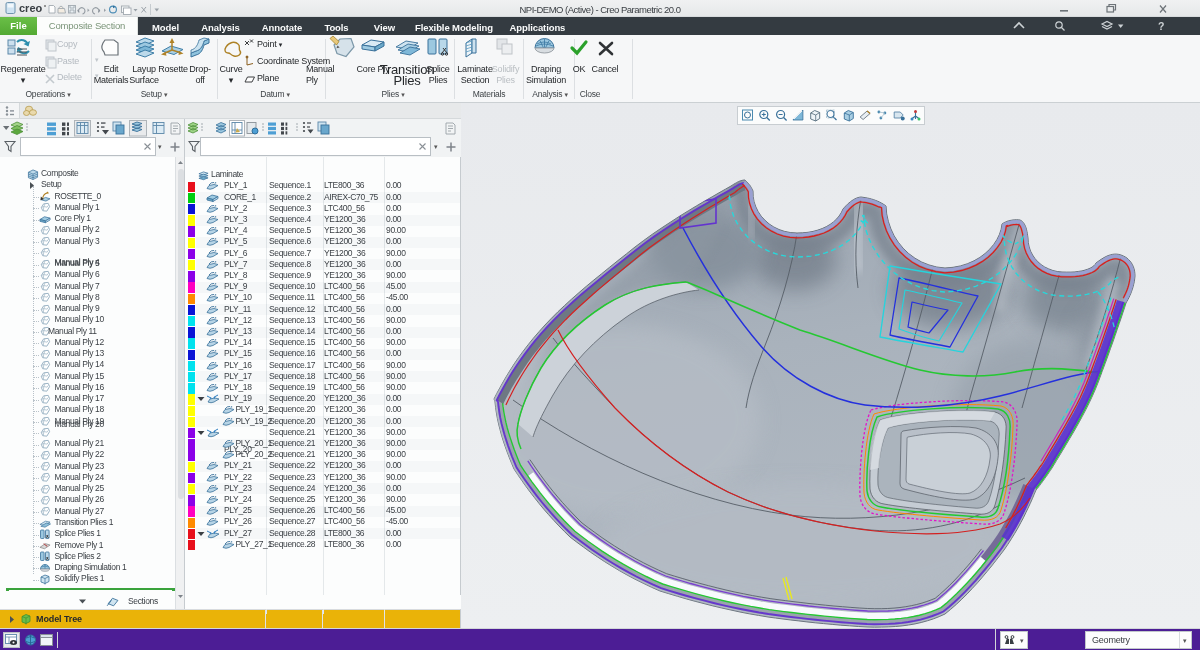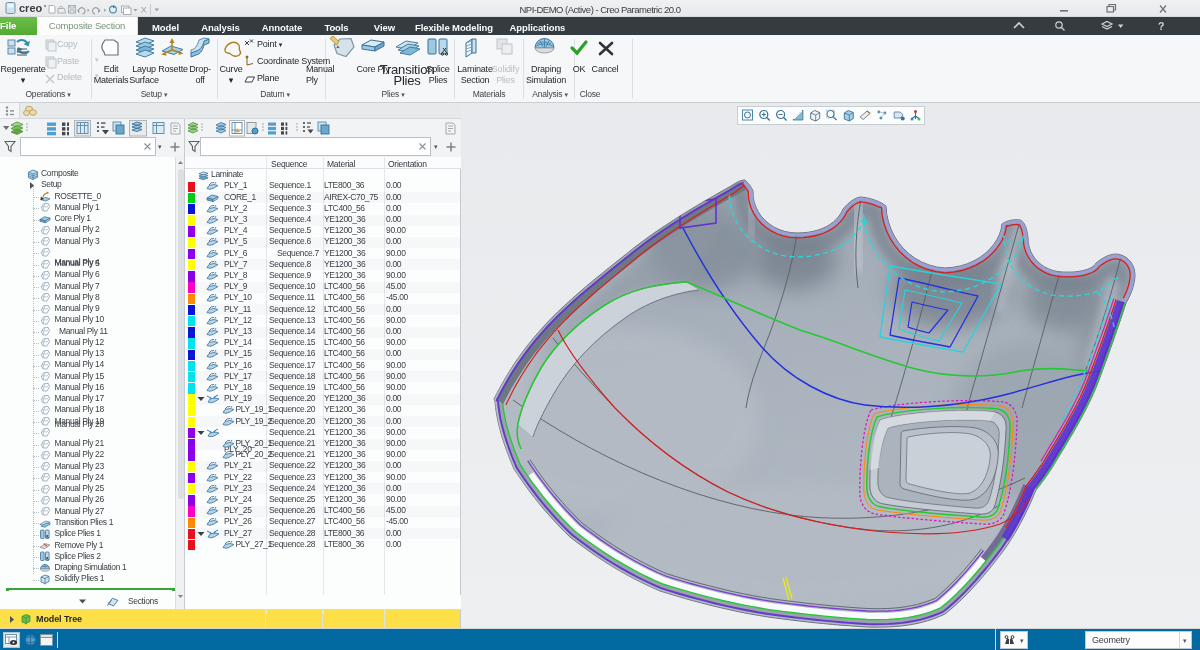--- a/index.html
+++ b/index.html
@@ -50,21 +50,21 @@
    <rect x="10" y="8" width="8" height="1.6" fill="#6d7378"></rect>
    <g stroke="#6d7378" fill="none" stroke-width="1.2">
      <rect x="57" y="4.5" width="6.5" height="5.5"></rect>
         <path d="M59 4.5 v-2 h6.5 v5.5 h-2"></path>
      <path d="M110 3.5 l6 7 m0-7 l-6 7"></path>
    </g>
  </svg>
 </div>
 
 <div class="a" style="left:0;top:17px;width:1200px;height:18px;background:#f7f8f8">
- <div class="a" style="left:0;top:0;width:37px;height:18px;background:linear-gradient(#6abf47,#53a933);color:#fff;font-size:9.5px;font-weight:bold;line-height:18px">File</div>
+ <div class="a" style="left:0;top:0;width:37px;height:18px;background:linear-gradient(#6abf47,#53a933);color:#fff;font-size:9.5px;font-weight:bold;text-align:center;line-height:18px">File</div>
  <div class="a" style="left:37px;top:0;width:101px;height:18px;background:#fcfdfc;border-right:1px solid #e0e3e0;text-align:center;line-height:18px;font-size:9.5px;letter-spacing:-0.2px;color:#7a9478">Composite Section</div>
  <div class="a" style="left:138px;top:0;width:1062px;height:18px;background:#343b41">
       <div class="a" style="left:-42.5px;top:4.5px;width:140px;text-align:center;font-size:9.5px;letter-spacing:-0.1px;font-weight:bold;color:#fafbfb">Model</div>
       <div class="a" style="left:12.5px;top:4.5px;width:140px;text-align:center;font-size:9.5px;letter-spacing:-0.1px;font-weight:bold;color:#fafbfb">Analysis</div>
       <div class="a" style="left:74.0px;top:4.5px;width:140px;text-align:center;font-size:9.5px;letter-spacing:-0.1px;font-weight:bold;color:#fafbfb">Annotate</div>
       <div class="a" style="left:128.5px;top:4.5px;width:140px;text-align:center;font-size:9.5px;letter-spacing:-0.1px;font-weight:bold;color:#fafbfb">Tools</div>
       <div class="a" style="left:176.4px;top:4.5px;width:140px;text-align:center;font-size:9.5px;letter-spacing:-0.1px;font-weight:bold;color:#fafbfb">View</div>
       <div class="a" style="left:246.0px;top:4.5px;width:140px;text-align:center;font-size:9.5px;letter-spacing:-0.1px;font-weight:bold;color:#fafbfb">Flexible Modeling</div>
       <div class="a" style="left:329.4px;top:4.5px;width:140px;text-align:center;font-size:9.5px;letter-spacing:-0.1px;font-weight:bold;color:#fafbfb">Applications</div>
   <svg class="a" style="left:872px;top:3px" width="200" height="12" viewBox="0 0 200 12">
@@ -464,21 +464,21 @@
 <div class="t" style="left:54.5px;top:303.2px">Manual Ply 9</div>
 <div class="a" style="left:33px;top:320.8px;width:6px;height:1px;border-top:1px dotted #b9c2c9"></div>
 <svg class="a" style="left:39px;top:314.9px" width="12" height="11">
     <use href="#i-ply" width="12" height="11"></use>
   </svg>
 <div class="t" style="left:54.5px;top:314.4px">Manual Ply 10</div>
 <div class="a" style="left:33px;top:332.0px;width:6px;height:1px;border-top:1px dotted #b9c2c9"></div>
 <svg class="a" style="left:39px;top:326.2px" width="12" height="11">
     <use href="#i-ply" width="12" height="11"></use>
   </svg>
-<div class="t" style="left:59px;top:325.7px">Manual Ply 11</div>
+<div class="t" style="left:48px;top:325.7px">Manual Ply 11</div>
 <div class="a" style="left:33px;top:343.2px;width:6px;height:1px;border-top:1px dotted #b9c2c9"></div>
 <svg class="a" style="left:39px;top:337.4px" width="12" height="11">
     <use href="#i-ply" width="12" height="11"></use>
   </svg>
 <div class="t" style="left:54.5px;top:336.9px">Manual Ply 12</div>
 <div class="a" style="left:33px;top:354.5px;width:6px;height:1px;border-top:1px dotted #b9c2c9"></div>
 <svg class="a" style="left:39px;top:348.7px" width="12" height="11">
     <use href="#i-ply" width="12" height="11"></use>
   </svg>
 <div class="t" style="left:54.5px;top:348.2px">Manual Ply 13</div>
@@ -602,21 +602,21 @@
       </svg>
     </div>
   <div class="a" style="left:1px;top:436px;width:7px;height:8px">
       <svg width="7" height="8">
         <path d="M1 2 l2.5 3 2.5-3 z" fill="#7d8389"></path>
       </svg>
     </div>
   <div class="a" style="left:1.5px;top:12px;width:6px;height:330px;background:#dcdfe2;border-radius:3px"></div>
 </div>
 
-<div class="a" style="left:0;top:609px;width:461px;height:19px;background:#fde047;border-top:1px solid #d8dbde;border-right:1px solid #c6cbcf">
+<div class="a" style="left:0;top:609px;width:461px;height:19px;background:#eab308;border-top:1px solid #d8dbde;border-right:1px solid #c6cbcf">
  <div class="a" style="left:8px;top:5px;width:8px;height:9px">
       <svg width="8" height="9">
         <path d="M2 1 l4 3.5 -4 3.5 z" fill="#4a5055"></path>
       </svg>
     </div>
  <svg class="a" style="left:20px;top:3px" width="12" height="12">
       <use href="#i-mtree" width="12" height="12"></use>
     </svg>
  <div class="a" style="left:36px;top:4px;font-size:9px;letter-spacing:-0.1px;font-weight:bold;color:#26292c">Model Tree</div>
  <div class="a" style="left:265px;top:0;width:1px;height:19px;background:#e0e3e6"></div>
@@ -698,25 +698,20 @@
   <div class="a" style="left:15px;top:0px;width:231px;height:19px;background:#fff;border:1px solid #b9bfc4"></div>
   <svg class="a" style="left:233px;top:5px" width="10" height="10" viewBox="0 0 10 10">
         <path d="M1.5 1.5 l6 6 m0-6 l-6 6" stroke="#8a9096" stroke-width="1.1"></path>
       </svg>
   <div class="a" style="left:249px;top:6px;font-size:7px;color:#555">▾</div>
   <svg class="a" style="left:261px;top:5px" width="10" height="10" viewBox="0 0 10 10">
         <path d="M5 0.5 v9 M0.5 5 h9" stroke="#7d8389" stroke-width="1.5"></path>
       </svg>
  </div>
 
- <div class="a" style="left:0;top:38px;width:276px;height:11.5px;background:#fbfcfd;border-bottom:1px solid #dde1e4;font-size:8.5px;letter-spacing:-0.25px;color:#33373b">
-   <span class="a" style="left:86px;top:1.5px">Sequence</span>
-   <span class="a" style="left:142px;top:1.5px">Material</span>
-   <span class="a" style="left:203px;top:1.5px">Orientation</span>
- </div>
 
  <div class="a" style="left:80.5px;top:38px;width:1px;height:457px;background:#e4e8ea"></div>
  <div class="a" style="left:137.5px;top:38px;width:1px;height:457px;background:#e4e8ea"></div>
  <div class="a" style="left:199px;top:38px;width:1px;height:457px;background:#e4e8ea"></div>
  <div class="a" style="left:0px;top:476px;width:276px;height:14px;background:#fcfdfd"></div>
 </div>
 <svg class="a" style="left:198px;top:170.5px" width="11" height="11">
     <use href="#i-lam" width="11" height="11"></use>
   </svg>
 <div class="t" style="left:211px;top:169.2px">Laminate</div>
@@ -769,21 +764,21 @@
   </svg>
 <div class="t" style="left:224px;top:236.4px">PLY_5</div>
 <div class="t" style="left:269px;top:236.4px">Sequence.6</div>
 <div class="t" style="left:324px;top:236.4px">YE1200_36</div>
 <div class="t" style="left:386px;top:236.4px">0.00</div>
 <div class="a" style="left:187.5px;top:248.7px;width:7.5px;height:10.5px;background:#8b00e8"></div>
 <svg class="a" style="left:206px;top:248.6px" width="13" height="10">
     <use href="#i-plyrow" width="13" height="10"></use>
   </svg>
 <div class="t" style="left:224px;top:247.6px">PLY_6</div>
-<div class="t" style="left:277px;top:247.6px">Sequence.7</div>
+<div class="t" style="left:269px;top:247.6px">Sequence.7</div>
 <div class="t" style="left:324px;top:247.6px">YE1200_36</div>
 <div class="t" style="left:386px;top:247.6px">90.00</div>
 <div class="a" style="left:196px;top:259.3px;width:264px;height:11.2px;background:rgba(25,70,110,0.03)"></div>
 <div class="a" style="left:187.5px;top:259.9px;width:7.5px;height:10.5px;background:#ffff00"></div>
 <svg class="a" style="left:206px;top:259.8px" width="13" height="10">
     <use href="#i-plyrow" width="13" height="10"></use>
   </svg>
 <div class="t" style="left:224px;top:258.8px">PLY_7</div>
 <div class="t" style="left:269px;top:258.8px">Sequence.8</div>
 <div class="t" style="left:324px;top:258.8px">YE1200_36</div>
@@ -1182,21 +1177,21 @@
         <g transform="translate(171.5,2)">
           <path d="M6 2 v8 M2 10 l4-3 4 3" fill="none" stroke="#39719a" stroke-width="1.1"></path>
           <circle cx="6" cy="2.5" r="1.5" fill="#c23b3b"></circle>
           <circle cx="2.5" cy="10" r="1.5" fill="#3b8ac2"></circle>
           <circle cx="9.5" cy="10" r="1.5" fill="#3bc26a"></circle>
         </g>
   </svg>
  </div>
 </div>
 
-<div class="a" style="left:0;top:628px;width:1200px;height:22px;background:#0369a1;border-top:1px solid #d2d6d9">
+<div class="a" style="left:0;top:628px;width:1200px;height:22px;background:#4c1d95;border-top:1px solid #d2d6d9">
  <div class="a" style="left:3px;top:3px;width:17px;height:16px;background:#e7eaec;border:1px solid #b9bfc4"></div>
  <svg class="a" style="left:5px;top:5px" width="13" height="12" viewBox="0 0 13 12">
   <rect x="0.5" y="0.5" width="11" height="9" fill="#fff" stroke="#5b87a8" stroke-width="0.9"></rect>
   <path d="M0.5 3 h11 M4 3 v7" fill="none" stroke="#5b87a8" stroke-width="0.8"></path>
   <ellipse cx="8.5" cy="8.5" rx="3.5" ry="2.5" fill="#2d3135"></ellipse>
       <circle cx="8.5" cy="8.5" r="1" fill="#fff"></circle>
  </svg>
  <svg class="a" style="left:24px;top:4px" width="14" height="14" viewBox="0 0 14 14">
   <circle cx="6.5" cy="7" r="5" fill="#4e9fd4" stroke="#2f6f9b"></circle>
       <path d="M2.5 5 q4-3 8 0 M2 8.5 q4.5 3 9 0 M6.5 2 v10" stroke="#1f5f8b" fill="none" stroke-width="0.8"></path>

